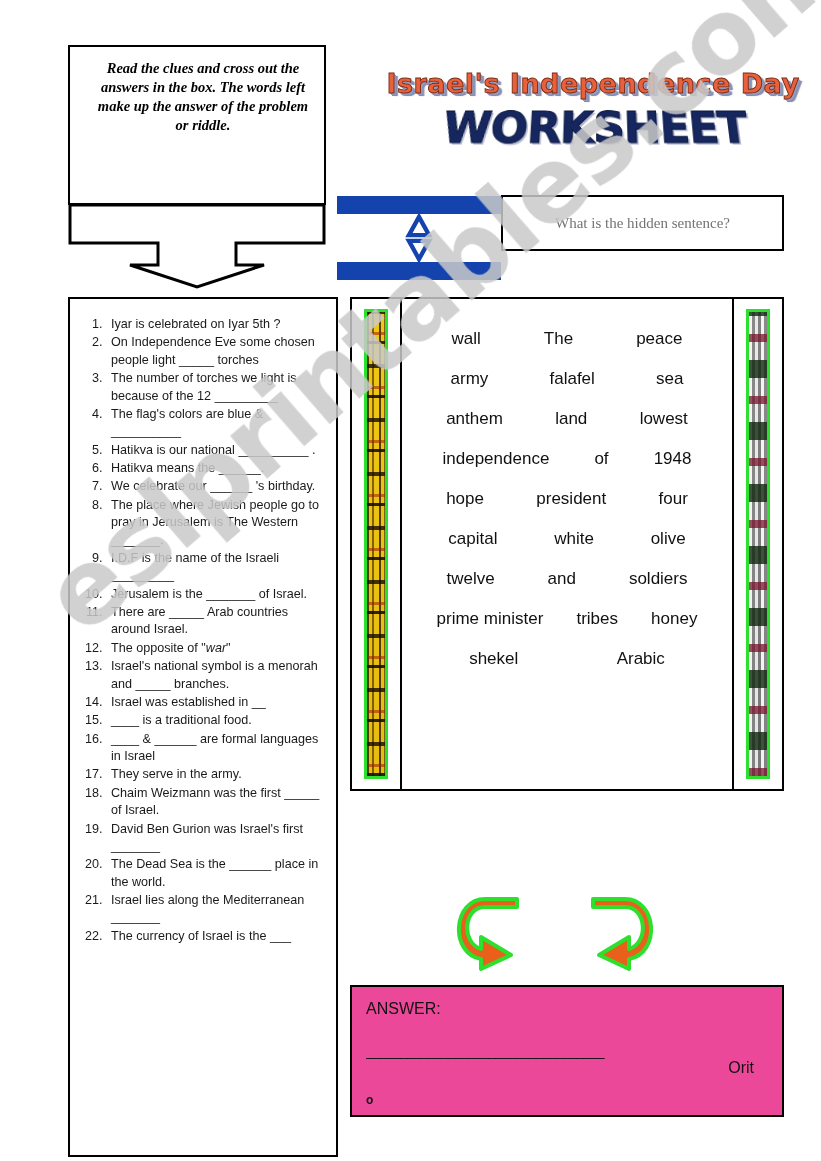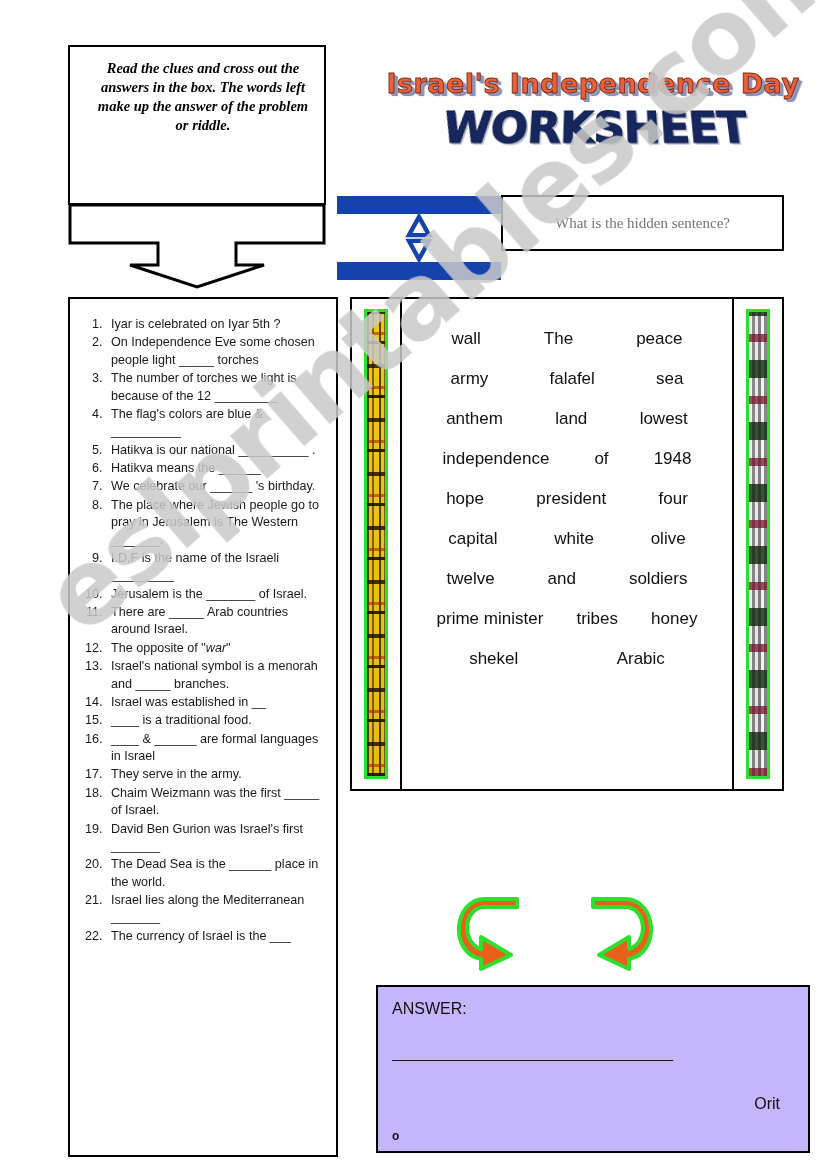--- a/index.html
+++ b/index.html
@@ -288,41 +288,40 @@
   .arrows-row svg { position: absolute; top: 0; }
   .arrow-left { left: 0; }
   .arrow-right { left: 120px; }
 
   
   .answer-box {
     position: absolute;
     left: 350px;
     top: 985px;
     width: 434px;
-    height: 168px;
+    height: 132px;
     border: 2.5px solid #000;
-    background: #c4b5fd;
+    background: #ec4899;
     box-sizing: border-box;
     z-index: 4;
-    margin-left: 26px;
   }
   .answer-label {
     position: absolute;
     left: 14px;
     top: 13px;
     font-family: "Liberation Sans", sans-serif;
     font-size: 16px;
     color: #111;
   }
   .answer-line {
     position: absolute;
     left: 14px;
     top: 56px;
-    font-family: Liberation Serif, serif;
-    font-size: 18px;
+    font-family: Liberation Sans, sans-serif;
+    font-size: 14px;
     letter-spacing: -1px;
     color: #111;
     white-space: nowrap;
     overflow: hidden;
     width: 300px;
   }
   .answer-credit {
     position: absolute;
     right: 28px;
     bottom: 38px;

